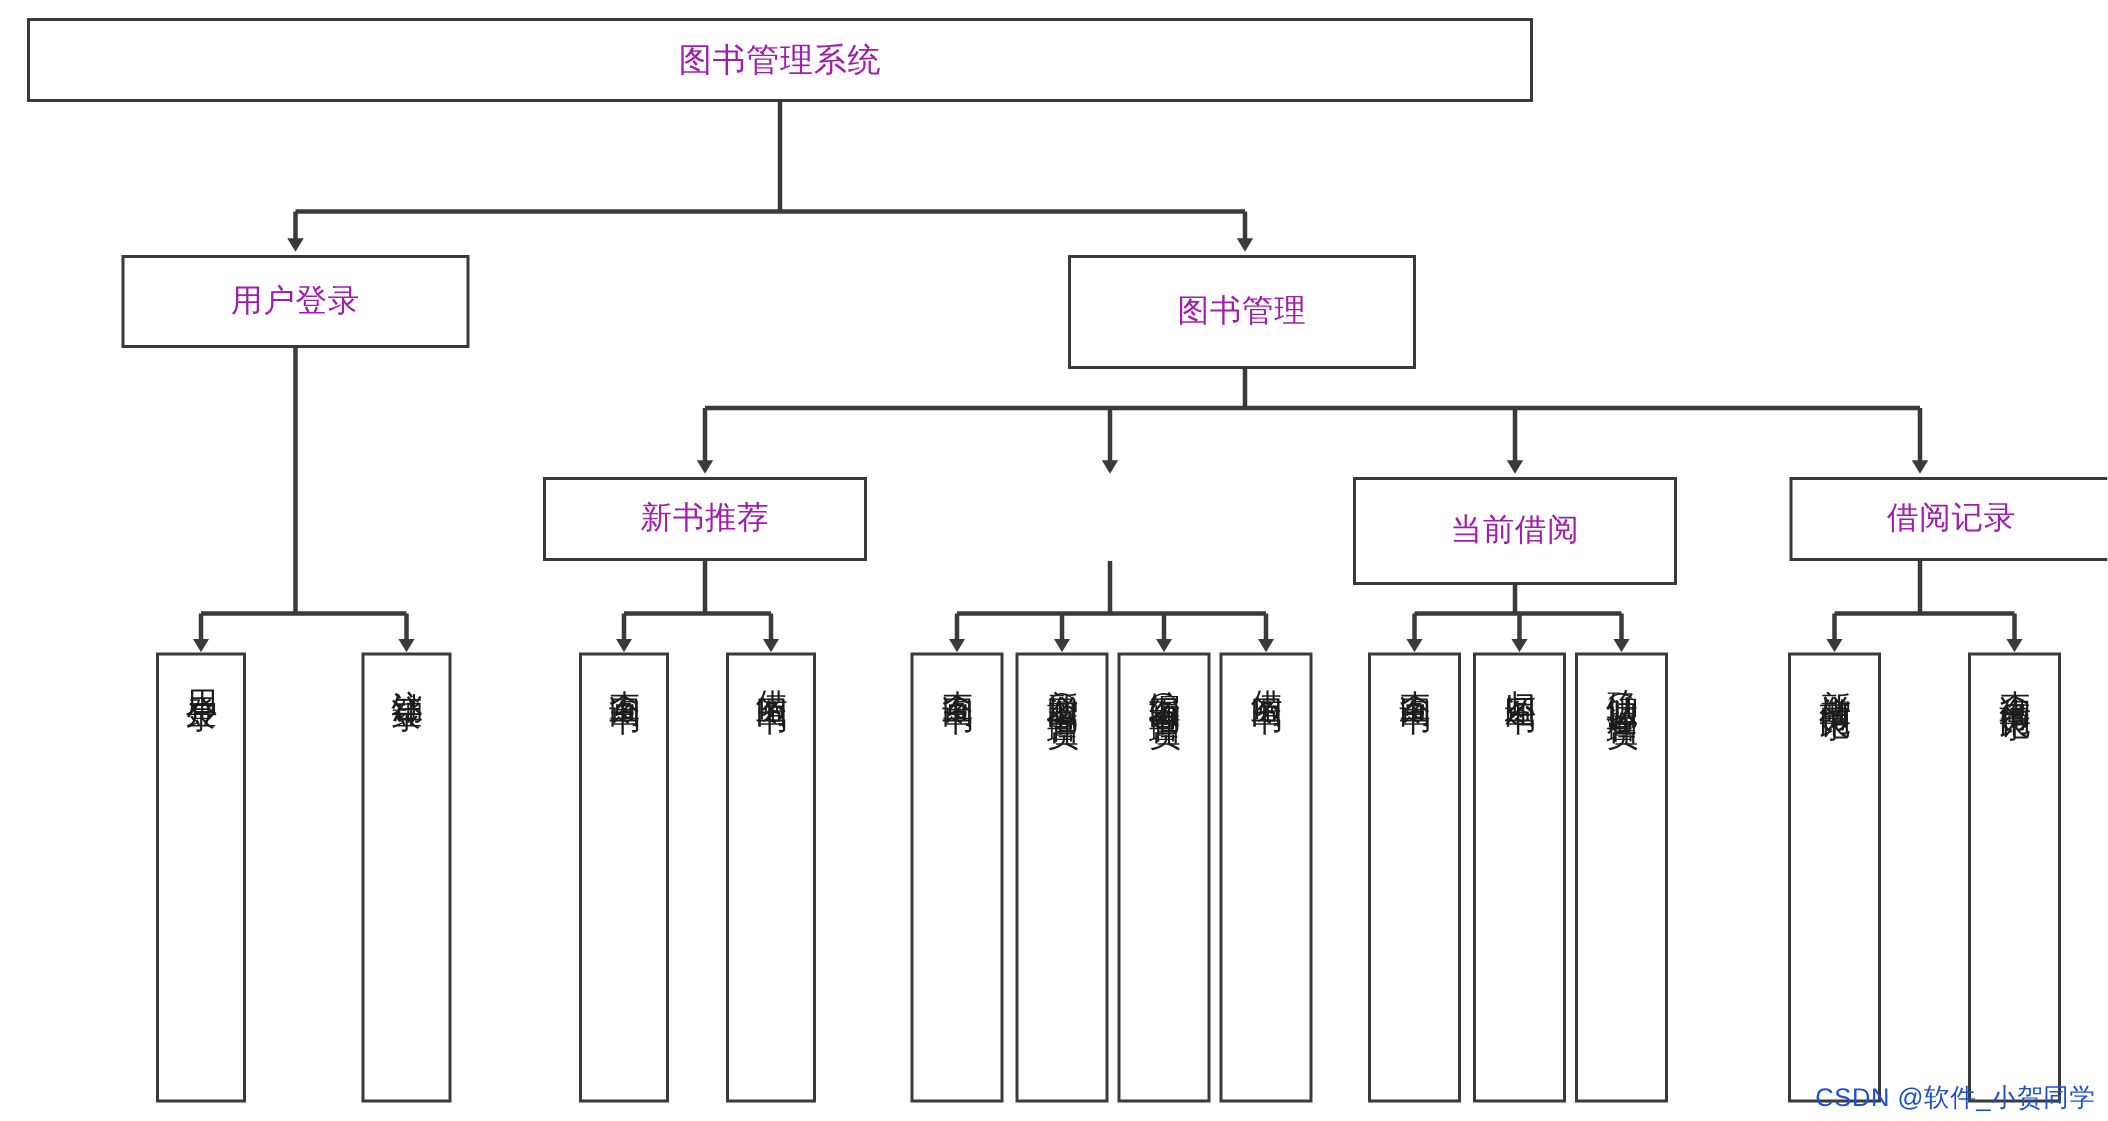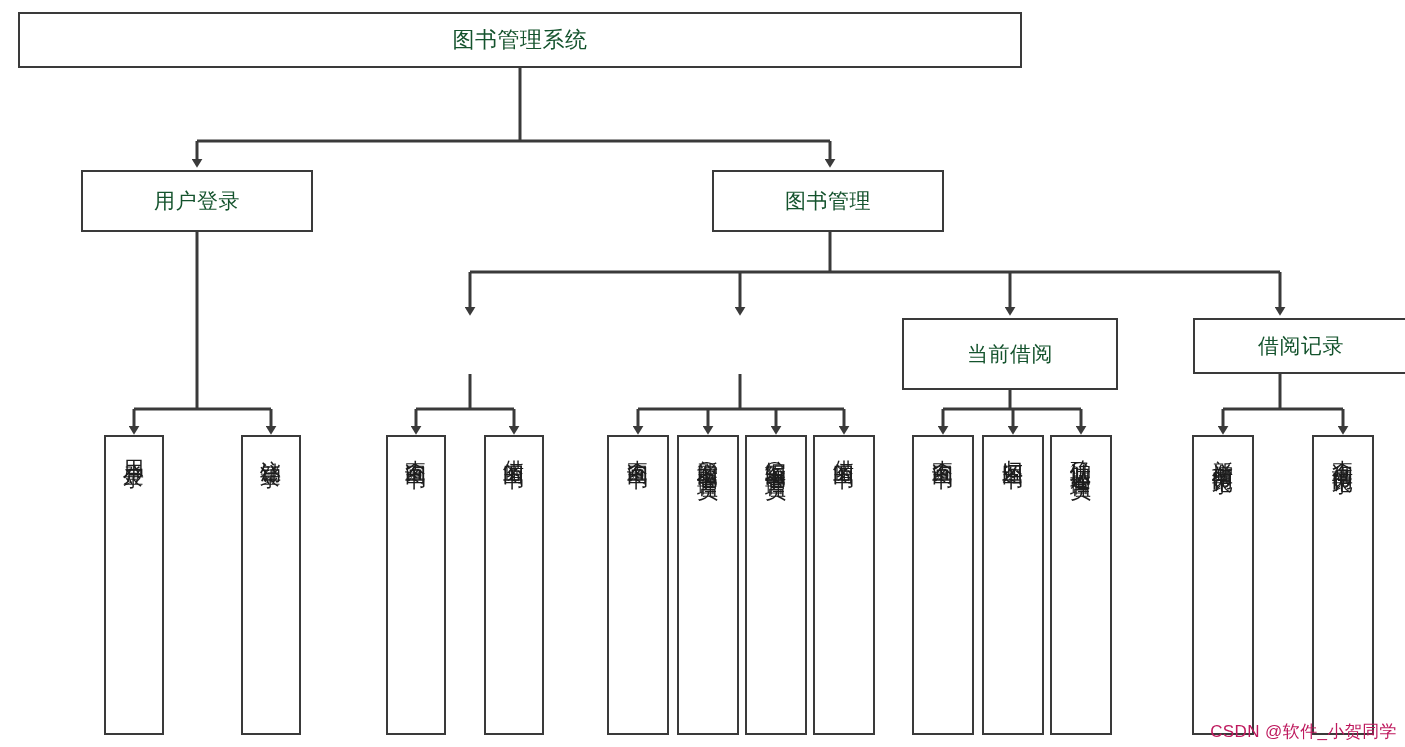--- a/index.html
+++ b/index.html
@@ -34,21 +34,21 @@
     display: flex;
     align-items: center;
     justify-content: center;
     z-index: 2;
   }
   .node.horiz .label {
     font-size: 21px;
     line-height: 1.15;
     letter-spacing: 0.5px;
     white-space: nowrap;
-    color: #14532d;
+    color: #a21caf;
   }
   .node.vert {
     align-items: flex-start;
     padding-top: 6px;
   }
   .node.vert .label {
     writing-mode: vertical-rl;
     text-orientation: upright;
     font-size: 21px;
     letter-spacing: 3px;
@@ -58,21 +58,21 @@
     text-align: left;
   }
   #root-node .label {
     font-size: 22px;
   }
   #watermark {
     position: absolute;
     right: 8px;
     bottom: 4px;
     font-size: 17px;
-    color: #be185d;
+    color: #1d4ed8;
     white-space: nowrap;
     z-index: 3;
     letter-spacing: 0.4px;
   }
 </style>
 </head>
 <body>
 
 <div id="canvas">
 
@@ -126,24 +126,27 @@
     </g>
   </svg>
 
   <div class="node horiz" id="root-node" style="left: 18px; top: 12px; width: 1004px; height: 56px;">
     <span class="label">图书管理系统</span>
   </div>
 
   <div class="node horiz" style="left: 81px; top: 170px; width: 232px; height: 62px;">
     <span class="label">用户登录</span>
   </div>
-  <div class="node horiz" style="left: 712px; top: 170px; width: 232px; height: 62px;">
+  <div class="node horiz" style="left: 712px; top: 170px; width: 232px; height: 76px;">
     <span class="label">图书管理</span>
   </div>
 
+  <div class="node horiz" style="left: 362px; top: 318px; width: 216px; height: 56px;">
+    <span class="label">新书推荐</span>
+  </div>
   <div class="node horiz" style="left: 902px; top: 318px; width: 216px; height: 72px;">
     <span class="label">当前借阅</span>
   </div>
   <div class="node horiz" style="left: 1172px; top: 318px; width: 216px; height: 56px; margin-left: 21px;">
     <span class="label">借阅记录</span>
   </div>
 
   <div class="node vert" style="left: 104px; top: 435px; width: 60px; height: 300px;">
     <span class="label">用户登录</span>
   </div>

